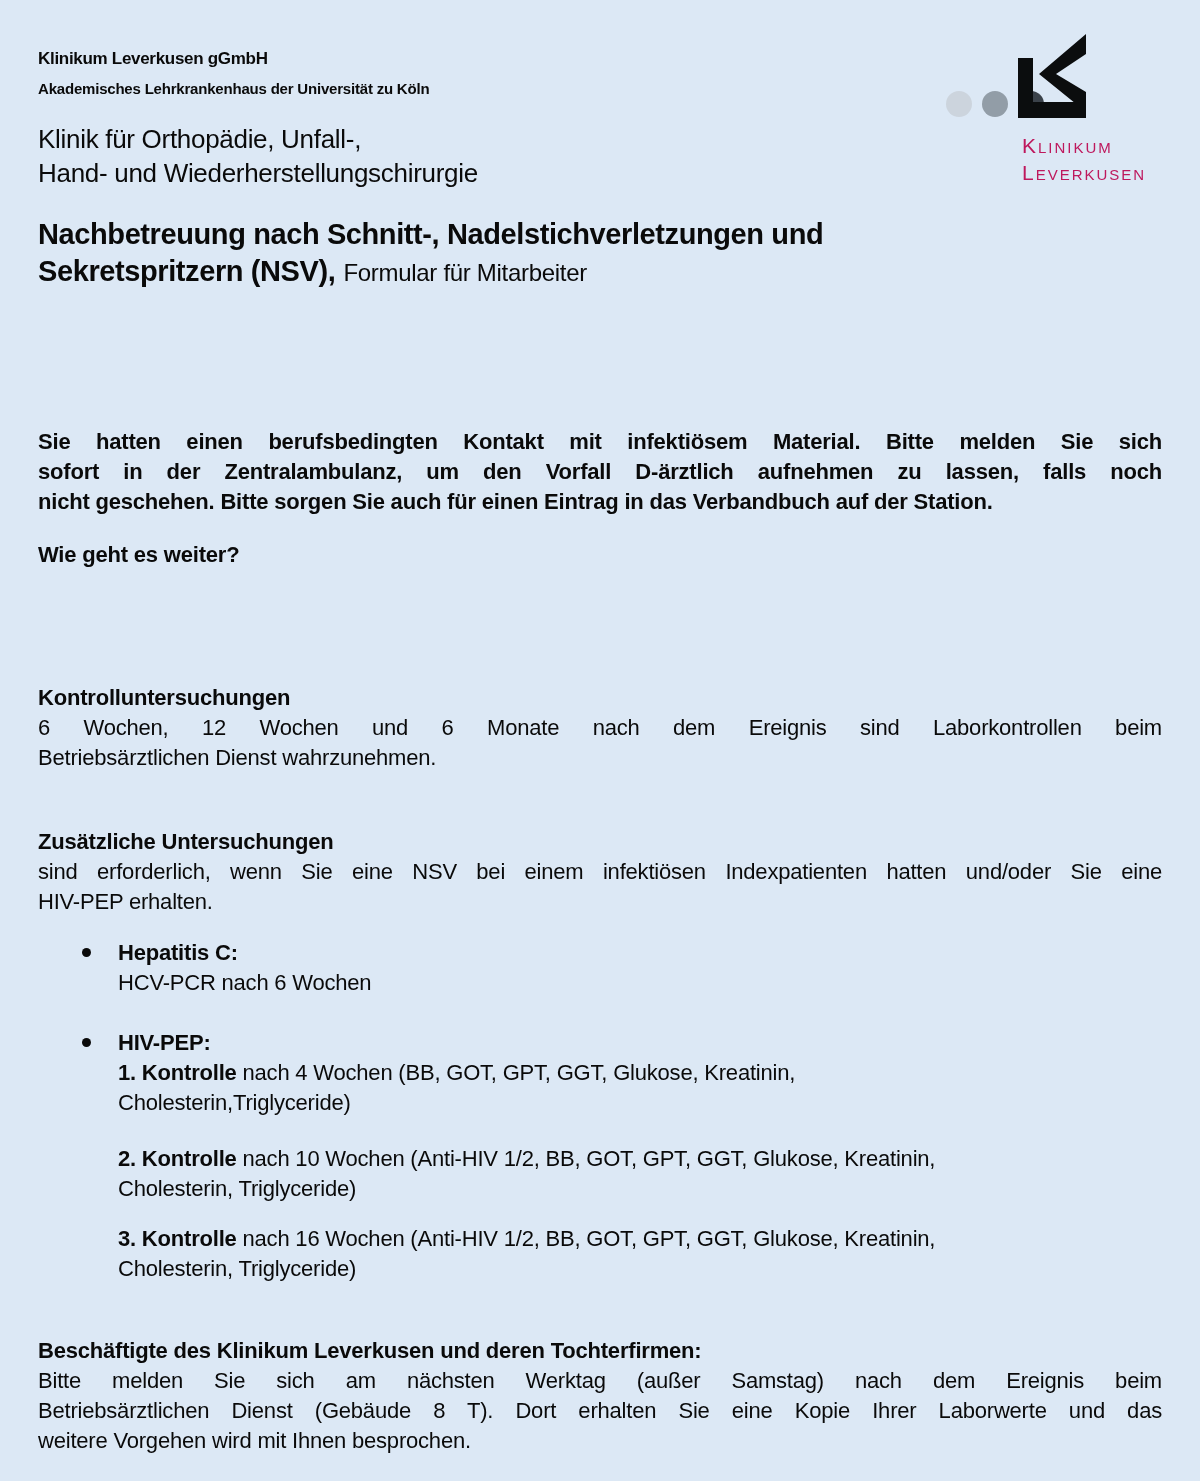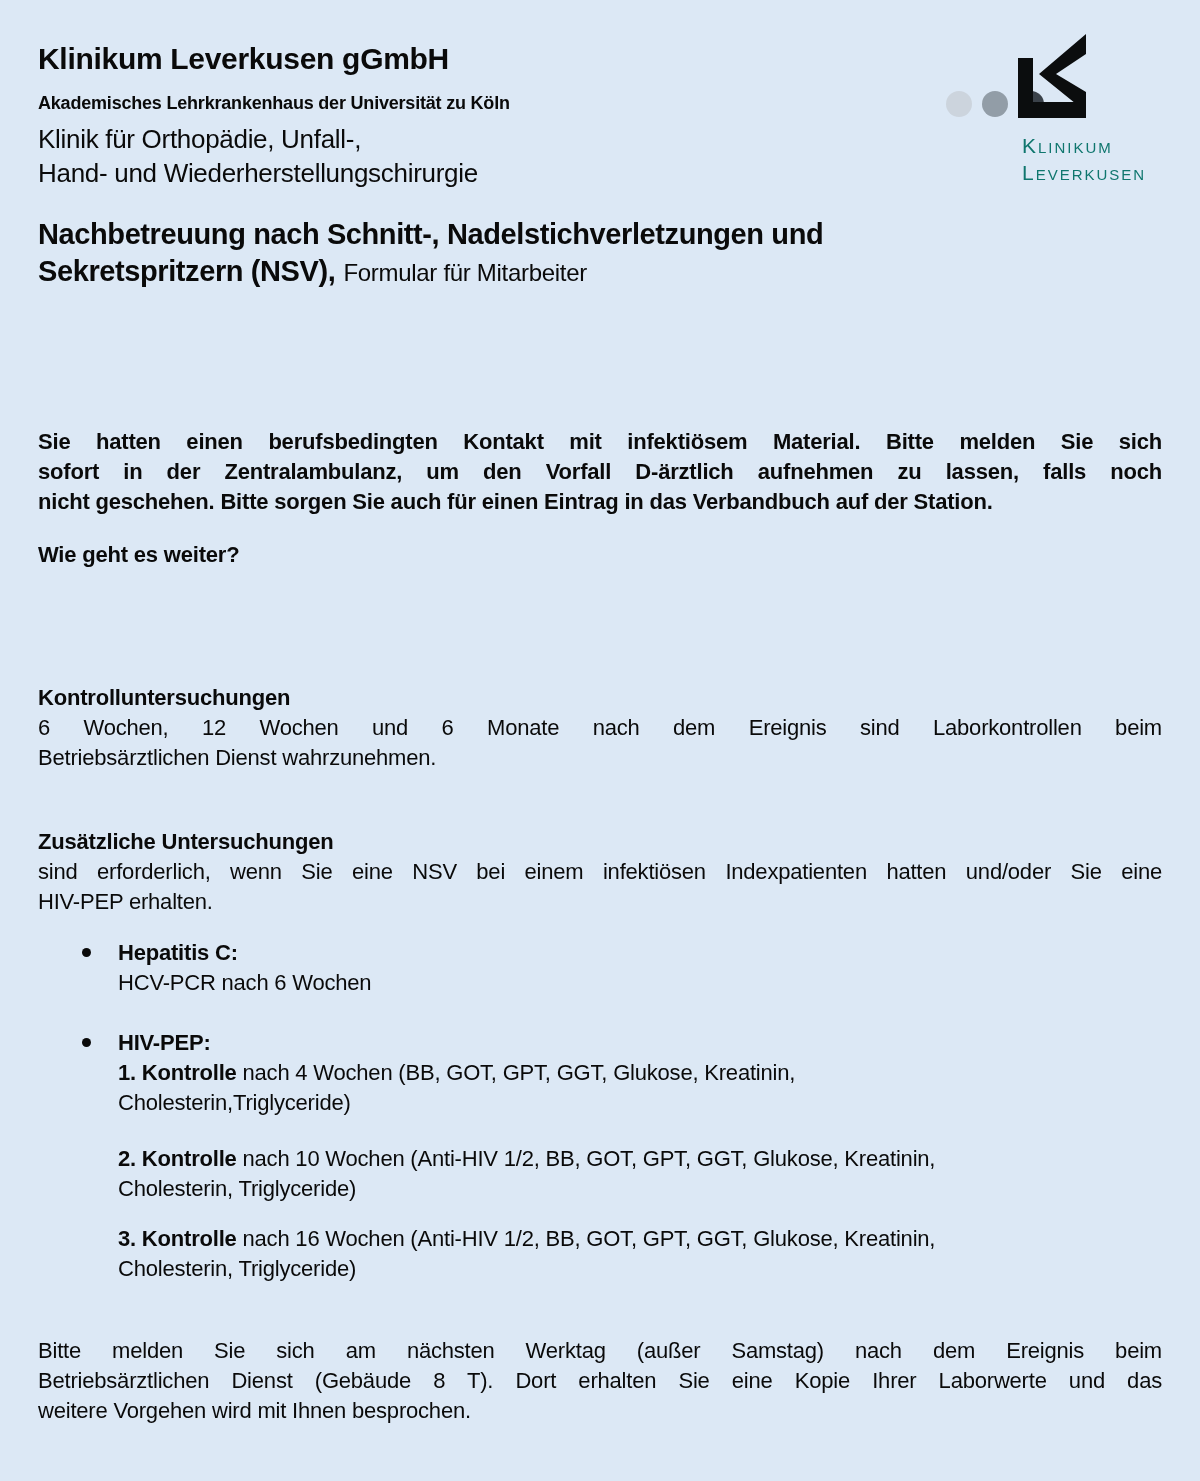--- a/index.html
+++ b/index.html
@@ -11,49 +11,49 @@
     height: 1481px;
     background: #dce8f5;
     color: #0a0a0a;
     overflow: hidden;
   }
 
   .abs { position: absolute; }
 
   
   .org-name {
-    font-size: 30px;
+    font-size: 17px;
     font-weight: bold;
     line-height: 30px;
     letter-spacing: -0.3px;
   }
   .org-subtitle {
-    font-size: 18px;
+    font-size: 15px;
     font-weight: bold;
     letter-spacing: -0.2px;
-    margin-top: 19px;
+    margin-top: 6px;
     text-align: center;
   }
   .clinic-line {
     font-size: 26px;
     font-weight: normal;
     line-height: 34px;
     letter-spacing: -0.3px;
   }
 
   
   .logo-block { width: 230px; }
   .logo-wordmark {
     margin-left: 76px;
     margin-top: 2px;
     font-variant: small-caps;
     font-size: 21px;
     line-height: 27px;
     letter-spacing: 2px;
-    color: #0f766e;
+    color: #be185d;
     font-weight: 500;
   }
 
   
   .doc-title-line1 {
     font-size: 29px;
     font-weight: bold;
     line-height: 37px;
     letter-spacing: -0.4px;
   }
@@ -167,18 +167,19 @@
       <div>Cholesterin, Triglyceride)</div>
     </div>
 
     <div class="k-block-3">
       <div class="lline"><span class="bold">3. Kontrolle</span><span> nach 16 Wochen (Anti-HIV 1/2, BB, GOT, GPT, GGT, Glukose, Kreatinin,</span></div>
       <div>Cholesterin, Triglyceride)</div>
     </div>
   </div>
 
   <div class="abs body-block" style="top:1336px; left:38px;">
+    <div class="section-heading">Beschäftigte des Klinikum Leverkusen und deren Tochterfirmen:</div>
     <div class="jline">Bitte melden Sie sich am nächsten Werktag (außer Samstag) nach dem Ereignis beim</div>
     <div class="jline">Betriebsärztlichen Dienst (Gebäude 8 T). Dort erhalten Sie eine Kopie Ihrer Laborwerte und das</div>
     <div class="lline">weitere Vorgehen wird mit Ihnen besprochen.</div>
   </div>
 
 </div>
 
 </body></html>

